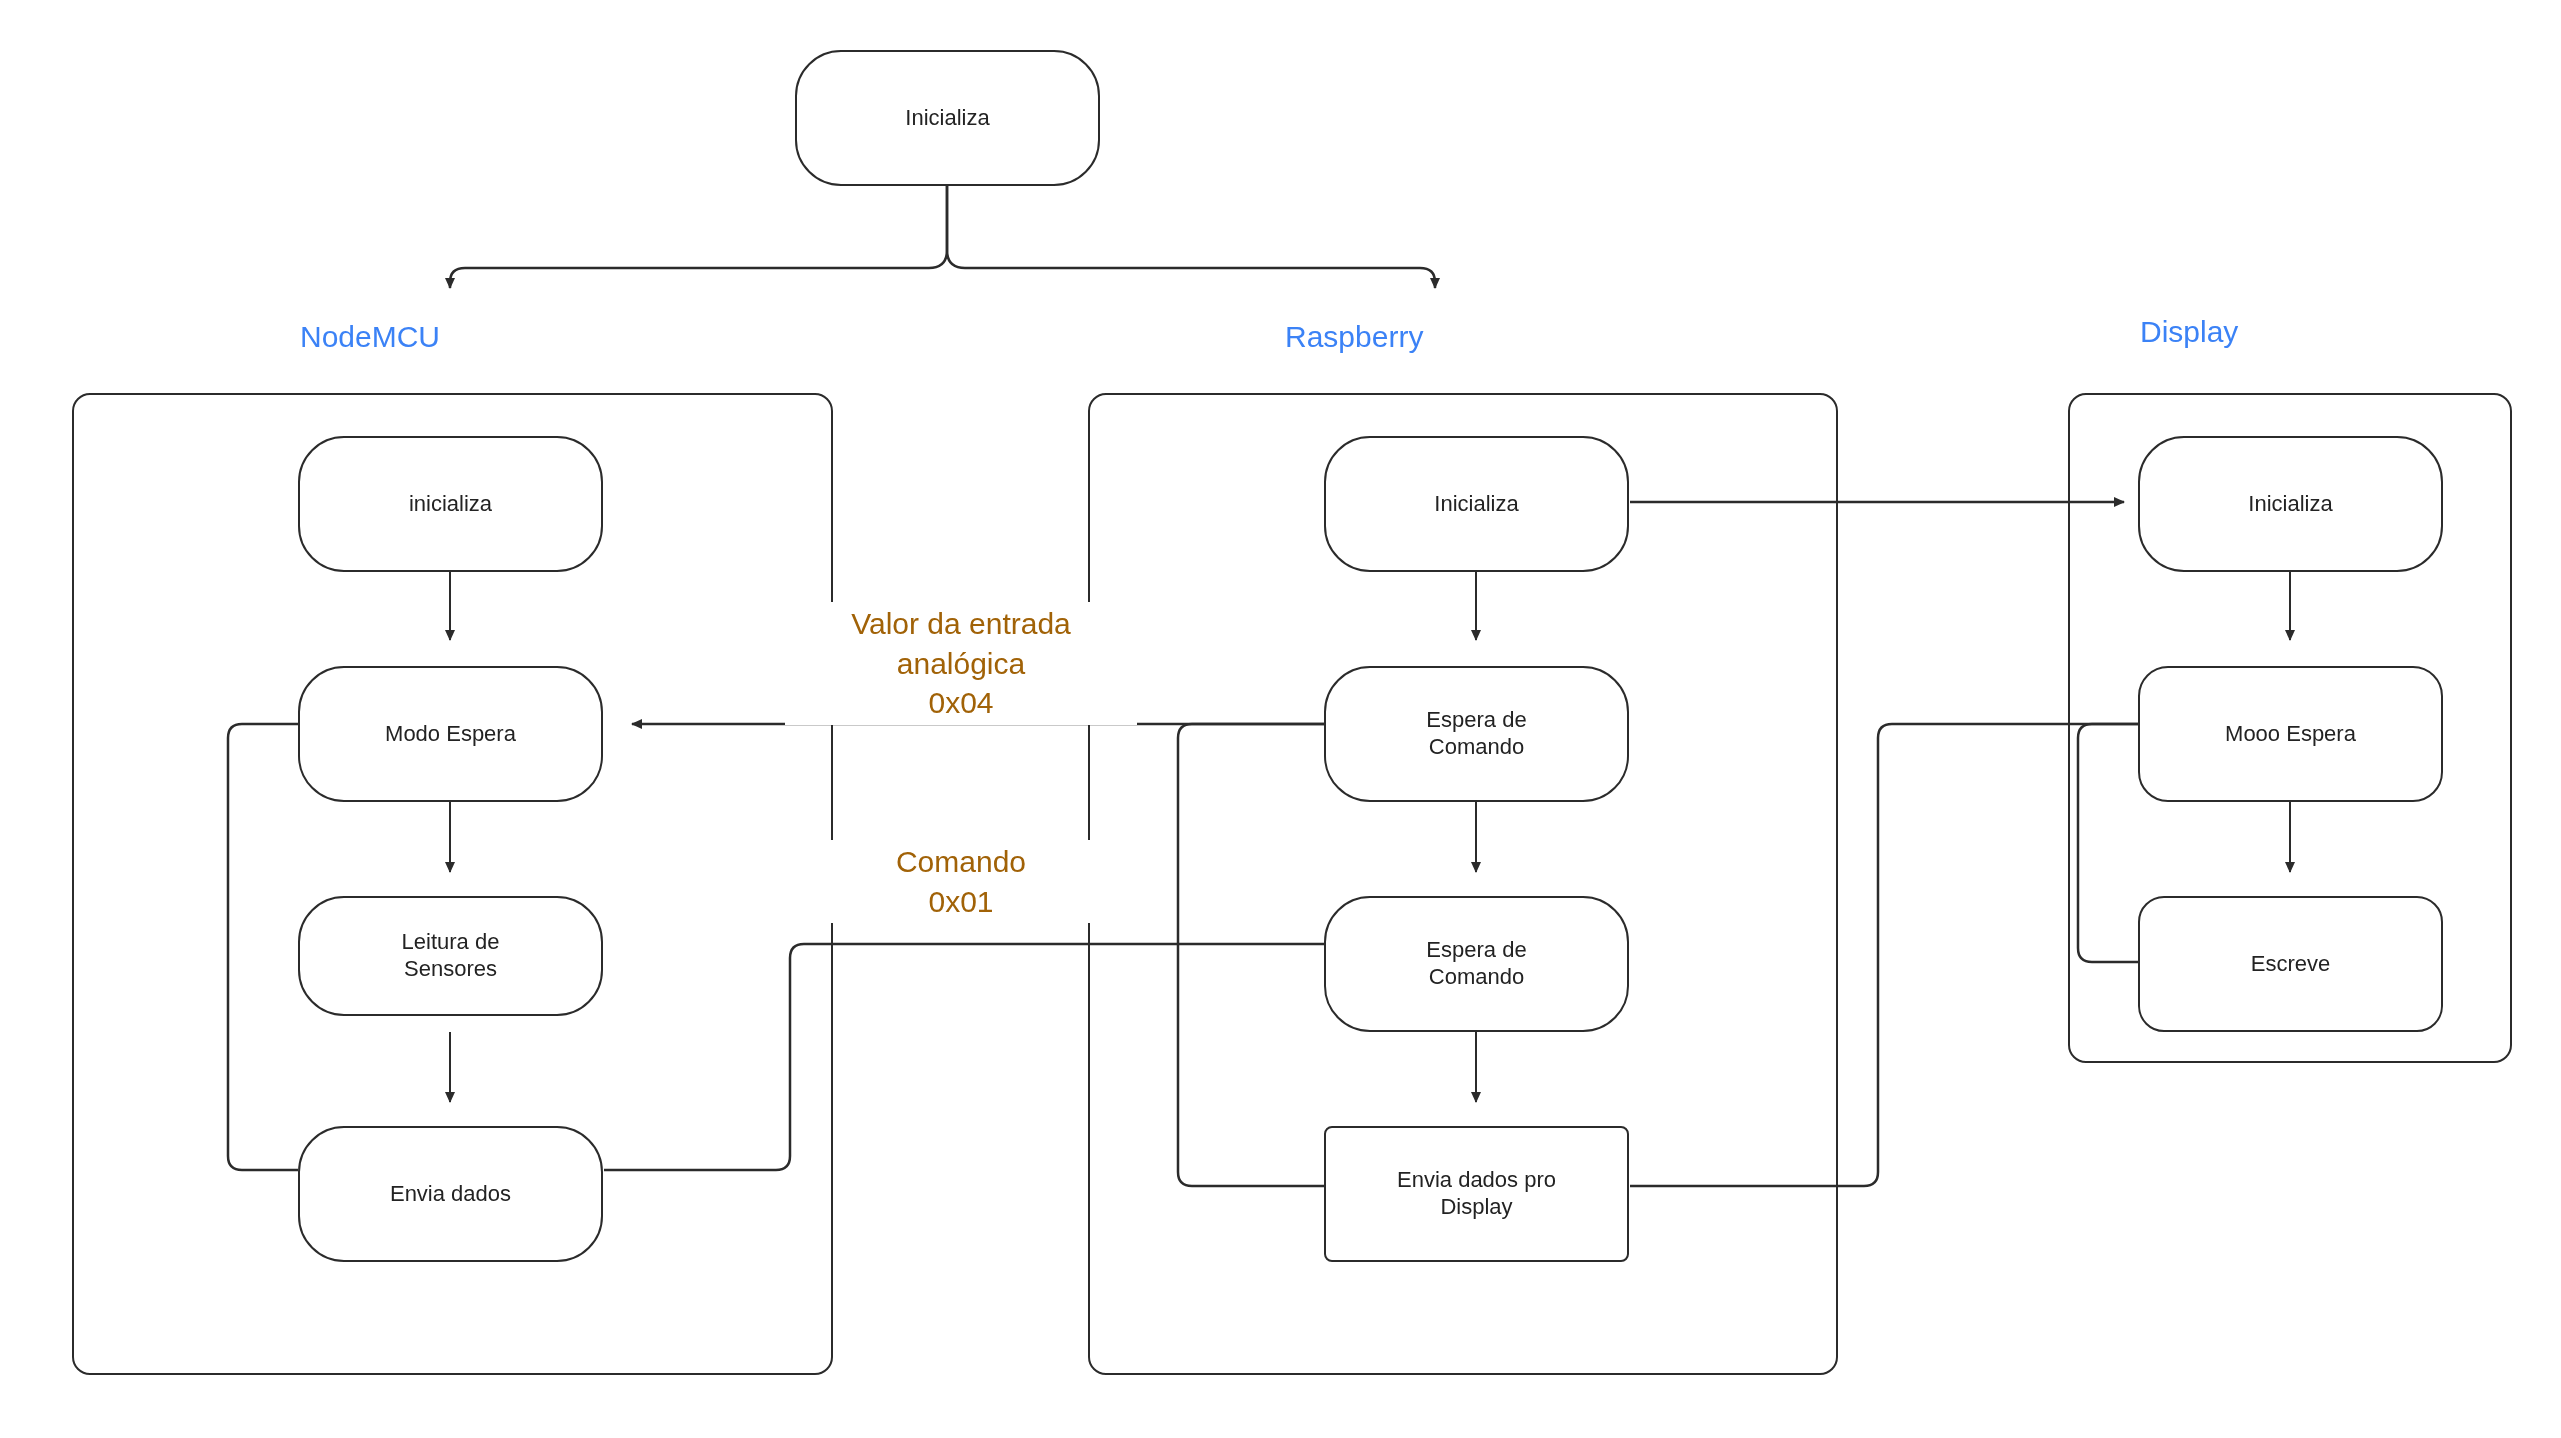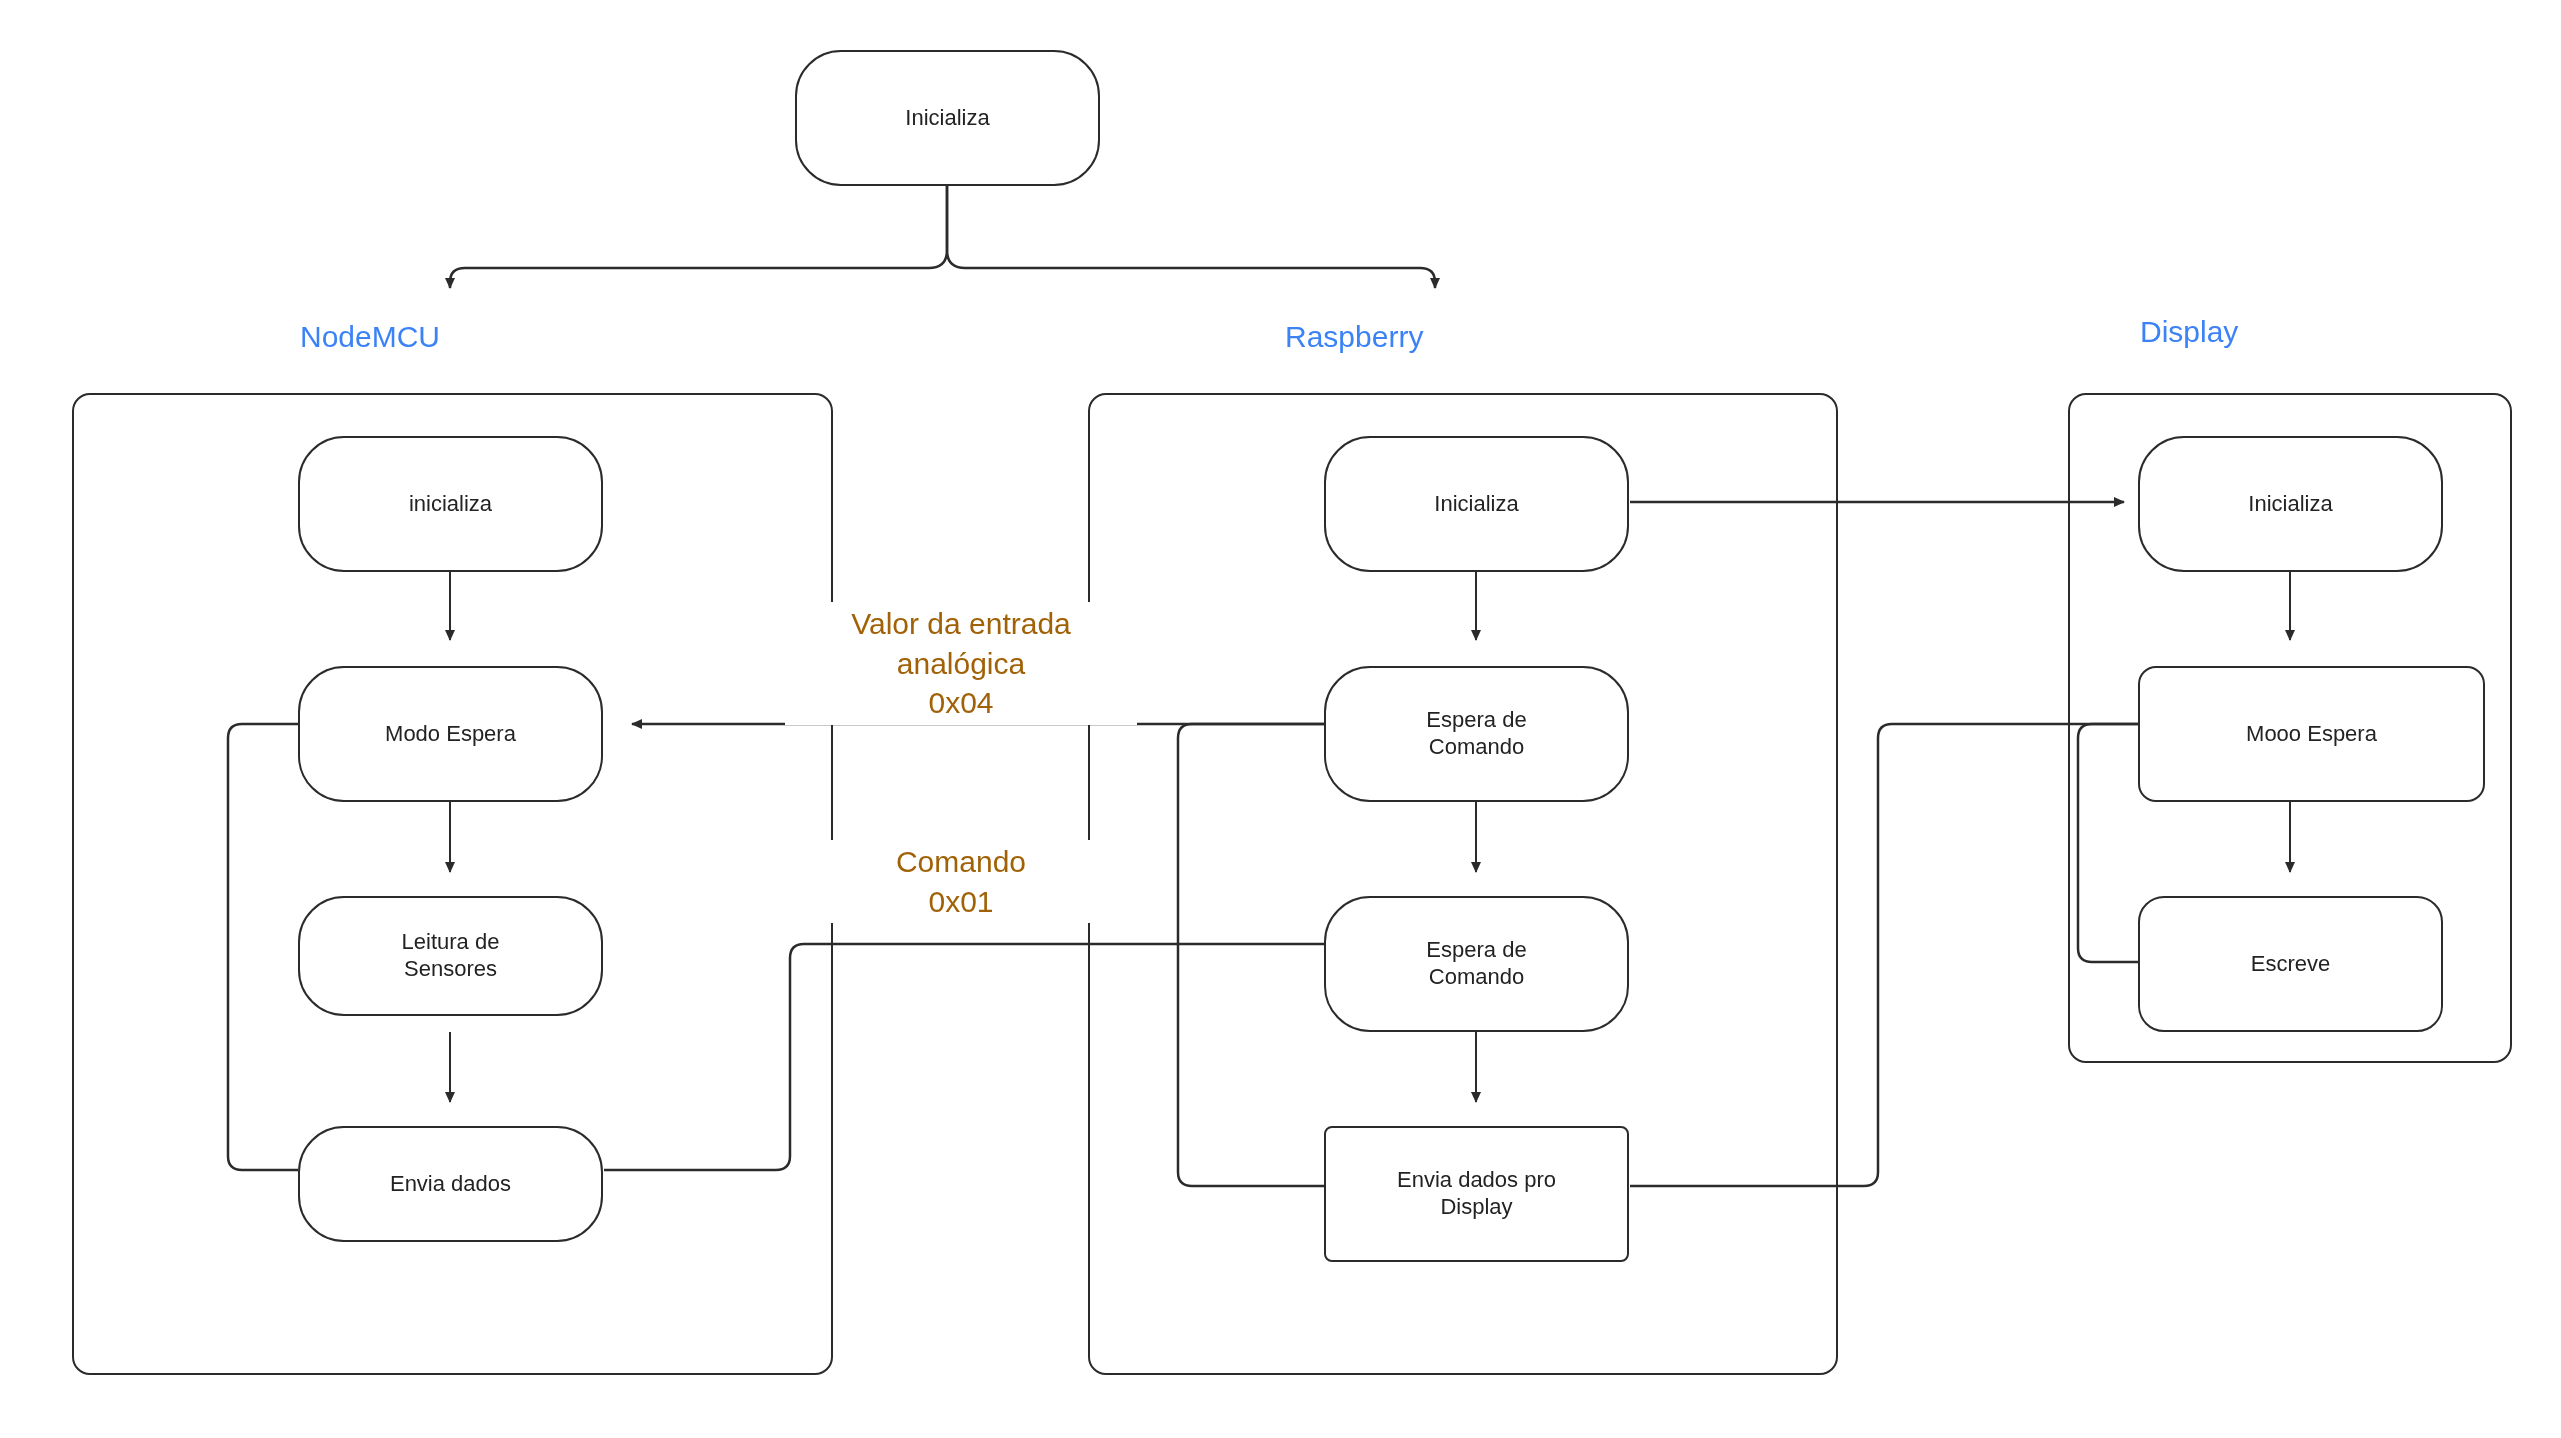--- a/index.html
+++ b/index.html
@@ -87,32 +87,32 @@
   <div class="col-label" style="left:300px;top:320px;width:300px;">NodeMCU</div>
   <div class="col-label" style="left:1285px;top:320px;width:300px;">Raspberry</div>
   <div class="col-label" style="left:2140px;top:315px;width:300px;">Display</div>
 
   <div class="node" style="left:795px;top:50px;width:305px;height:136px;border-radius:46px;">Inicializa</div>
 
   <div class="node" style="left:298px;top:436px;width:305px;height:136px;border-radius:46px;">inicializa</div>
   <div class="node" style="left:298px;top:666px;width:305px;height:136px;border-radius:46px;">Modo Espera</div>
   <div class="node" style="left:298px;top:896px;width:305px;height:120px;border-radius:46px;">Leitura de
 Sensores</div>
-  <div class="node" style="left:298px;top:1126px;width:305px;height:116px;border-radius:46px;">Envia dados</div>
+  <div class="node" style="left:298px;top:1126px;width:305px;height:136px;border-radius:46px;">Envia dados</div>
 
   <div class="node" style="left:1324px;top:436px;width:305px;height:136px;border-radius:46px;">Inicializa</div>
   <div class="node" style="left:1324px;top:666px;width:305px;height:136px;border-radius:46px;">Espera de
 Comando</div>
   <div class="node" style="left:1324px;top:896px;width:305px;height:136px;border-radius:46px;">Espera de
 Comando</div>
   <div class="node" style="left:1324px;top:1126px;width:305px;height:136px;border-radius:8px;">Envia dados pro
 Display</div>
 
   <div class="node" style="left:2138px;top:436px;width:305px;height:136px;border-radius:46px;">Inicializa</div>
-  <div class="node" style="left:2138px;top:666px;width:347px;height:136px;border-radius:18px;text-align:center;">Mooo Espera</div>
+  <div class="node" style="left:2138px;top:666px;width:305px;height:136px;border-radius:30px;text-align:center;">Mooo Espera</div>
   <div class="node" style="left:2138px;top:896px;width:305px;height:136px;border-radius:26px;">Escreve</div>
 
   <div class="edge-label" style="left:785px;top:602px;width:340px;">Valor da entrada
 analógica
 0x04</div>
   <div class="edge-label" style="left:820px;top:840px;width:270px;">Comando
 0x01</div>
 
 </div>
 

